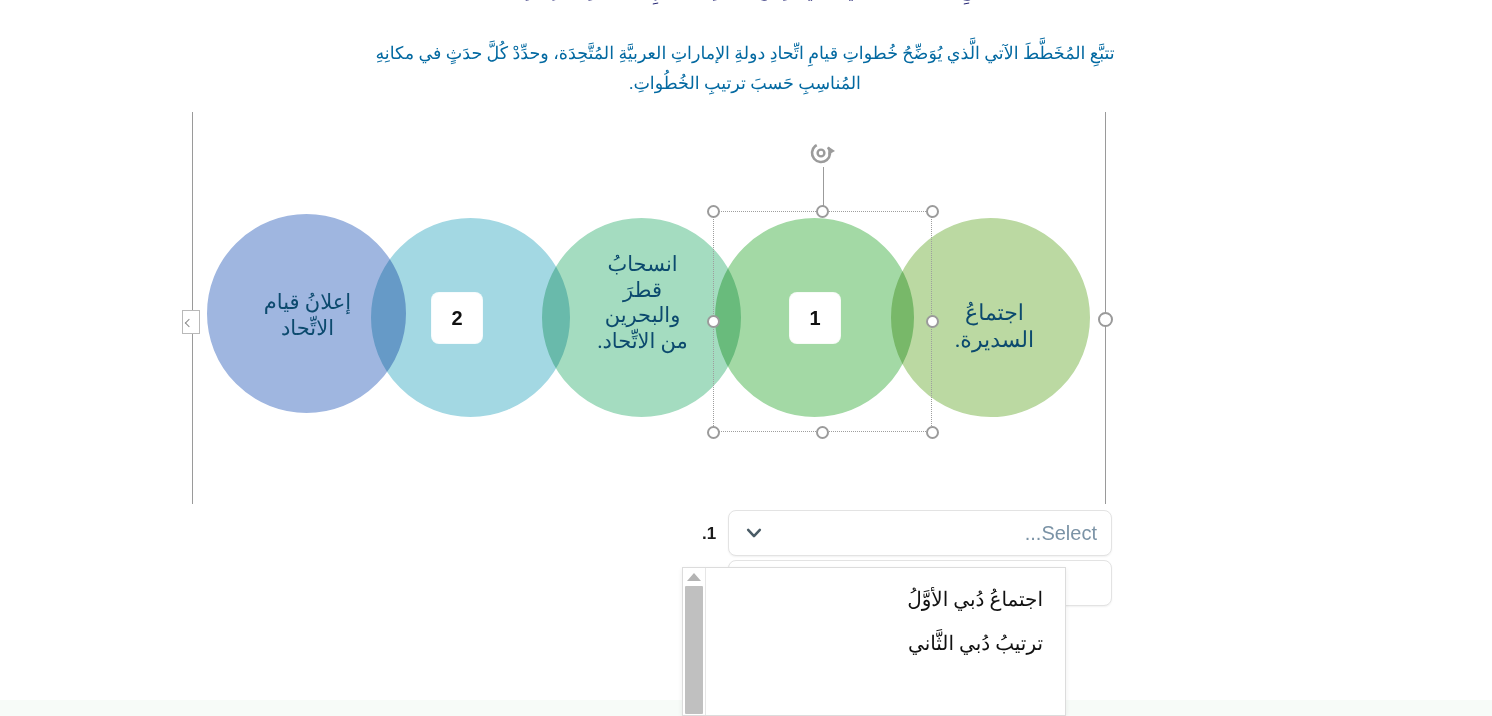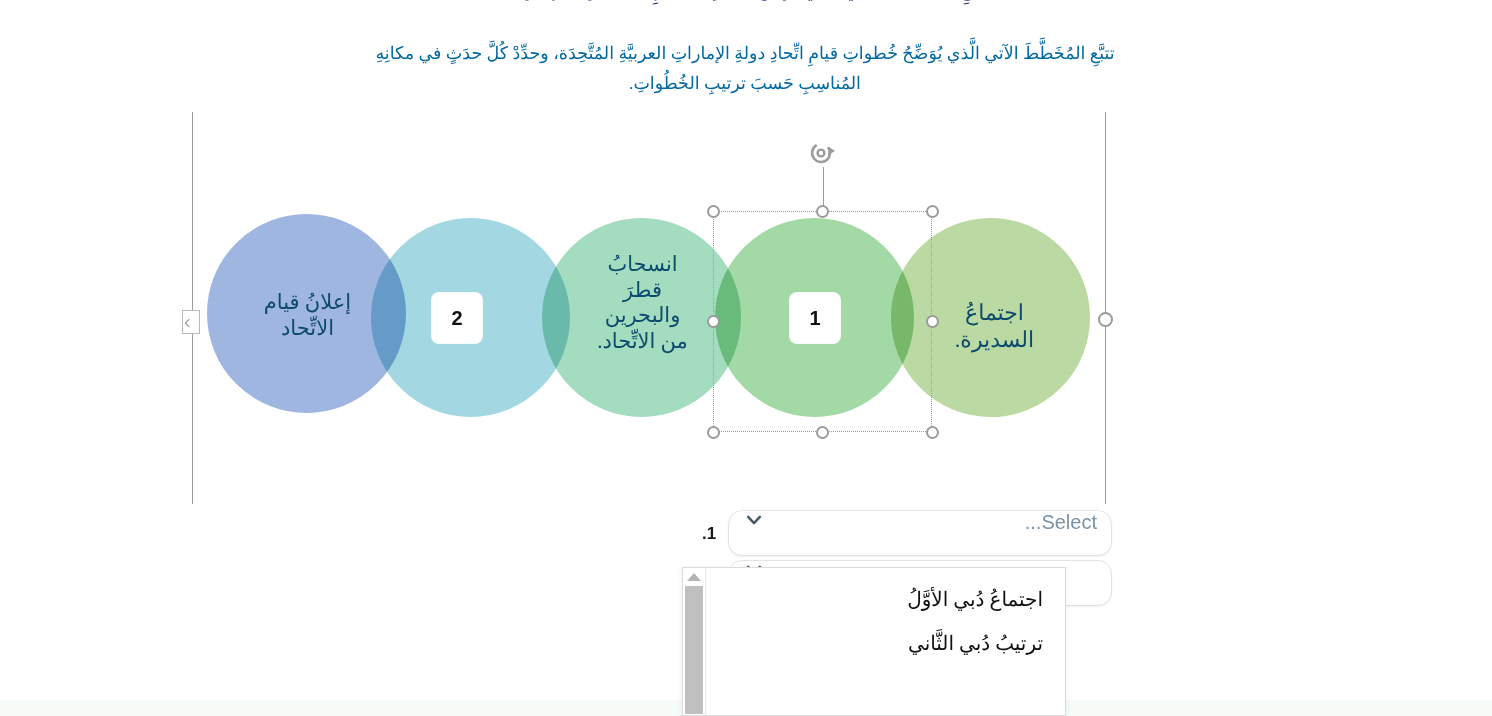--- a/index.html
+++ b/index.html
@@ -216,25 +216,25 @@
     color: #1a1a1a;
     padding-left: 8px;
     box-sizing: border-box;
   }
   .select-box {
     position: relative;
     width: 384px;
     height: 46px;
     background: #ffffff;
     border: 1px solid #e3e3e3;
-    border-radius: 14px;
+    border-radius: 8px;
     box-shadow: 0 1px 2px rgba(0,0,0,0.06);
     box-sizing: border-box;
     display: flex;
-    align-items: flex-start;
+    align-items: center;
     flex-direction: row-reverse;
     padding: 0 14px;
   }
   .select-value {
     flex: 1;
     text-align: right;
     direction: rtl;
     font-family: "Liberation Sans", sans-serif;
     font-size: 20px;
     color: #7b93a6;

